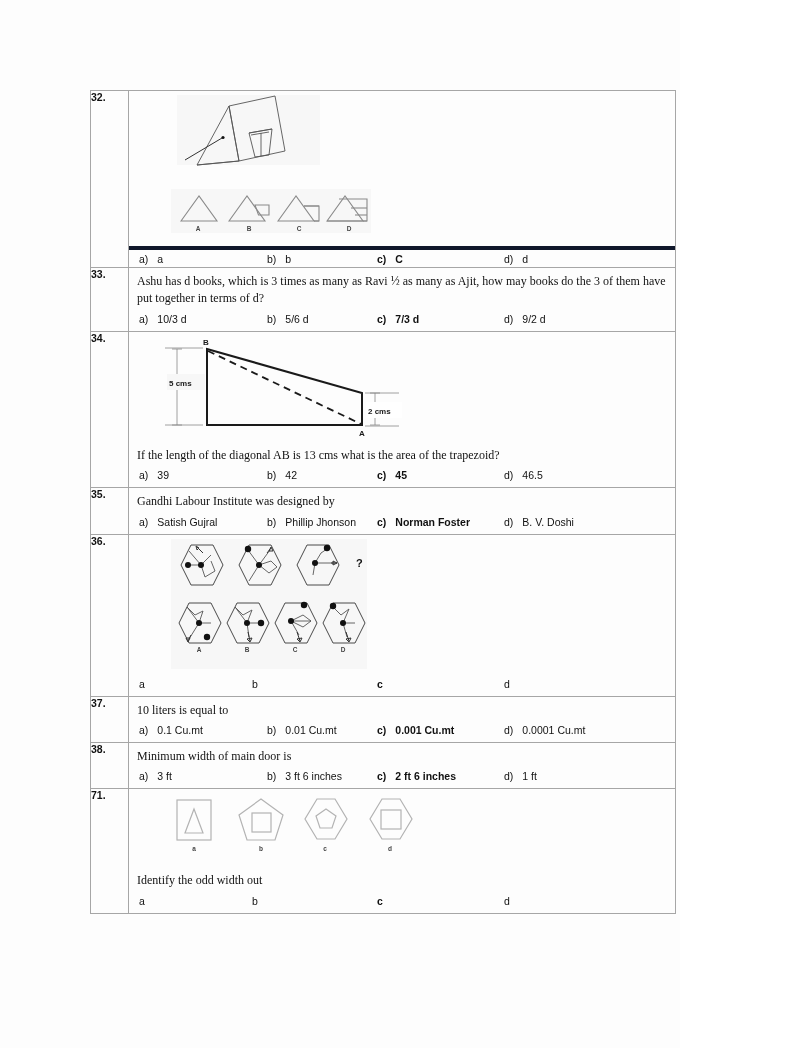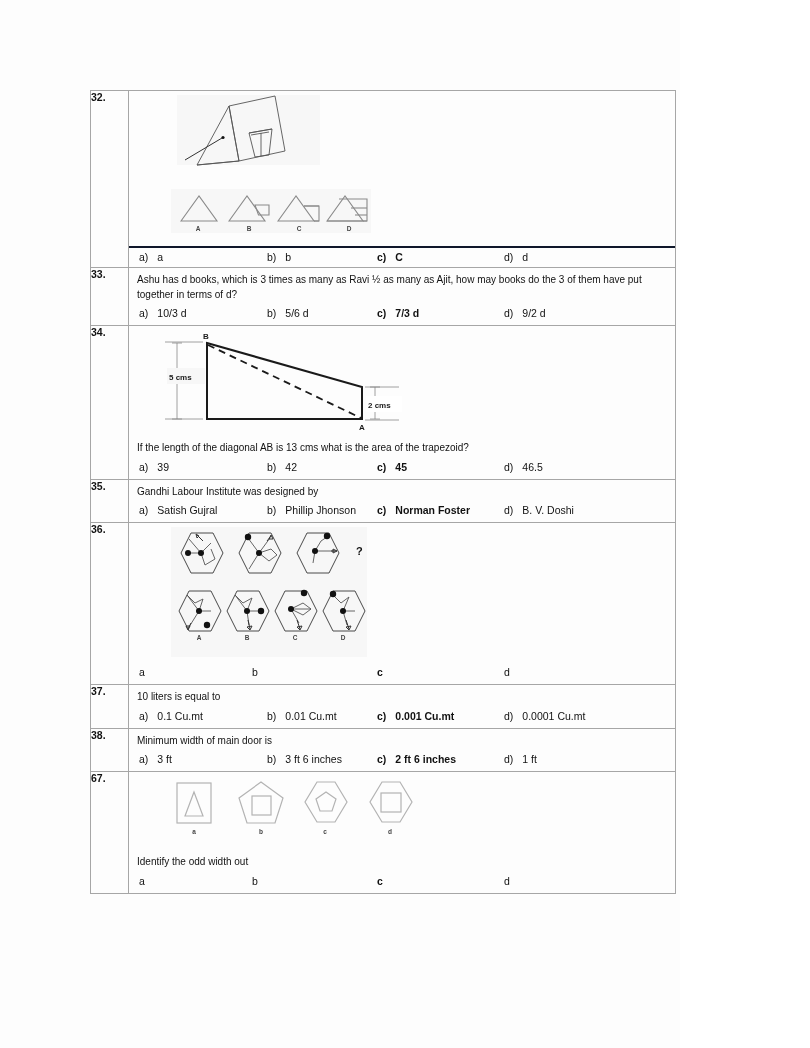--- a/index.html
+++ b/index.html
@@ -35,33 +35,34 @@
   .numcell {
     width: 38px;
     font-weight: bold;
     font-size: 10.5px;
     padding: 5px 0 0 6px;
     text-align: left;
     color: #111;
   }
   .bodycell { padding: 0; }
   .qtext {
-    font-size: 10px;
+    font-size: 12px;
     line-height: 1.45;
     padding: 5px 8px 4px 8px;
     color: #111;
+    font-family: Liberation Serif, serif;
   }
   .qtext.tight { padding-bottom: 2px; }
   .optrow {
     position: relative;
     height: 21px;
     font-size: 10.5px;
     color: #111;
   }
-  .optrow.withline { border-top: 2px solid #0f172a; }
+  .optrow.withline { border-top: 4px solid #0f172a; }
   .opt {
     position: absolute;
     top: 3px;
     white-space: nowrap;
   }
   .opt .lbl { display: inline-block; margin-right: 9px; }
   .opt.p1 { left: 10px; }
   .opt.p2 { left: 138px; }
   .opt.p3 { left: 248px; font-weight: bold; }
   .opt.p4 { left: 375px; }
@@ -360,21 +361,21 @@
       <div class="optrow">
         <div class="opt p1"><span class="lbl">a)</span><span>3 ft</span></div>
         <div class="opt p2"><span class="lbl">b)</span><span>3 ft 6 inches</span></div>
         <div class="opt p3"><span class="lbl">c)</span><span>2 ft 6 inches</span></div>
         <div class="opt p4"><span class="lbl">d)</span><span>1 ft</span></div>
       </div>
     </td>
   </tr>
 
   <tr>
-    <td class="numcell">67.</td>
+    <td class="numcell">71.</td>
     <td class="bodycell">
       <div class="figzone" style="height:78px;">
 
         <svg class="fig-abs" style="left:42px; top:6px;" width="48" height="50" viewBox="0 0 48 50">
           <rect class="stroke-light" x="6" y="5" width="34" height="40"></rect>
           <path class="stroke-light" d="M23 14 L32 38 L14 38 Z"></path>
         </svg>
         <div class="figlabel" style="left:55px; top:56px;">a</div>
 
         <svg class="fig-abs" style="left:108px; top:6px;" width="50" height="50" viewBox="0 0 50 50">

